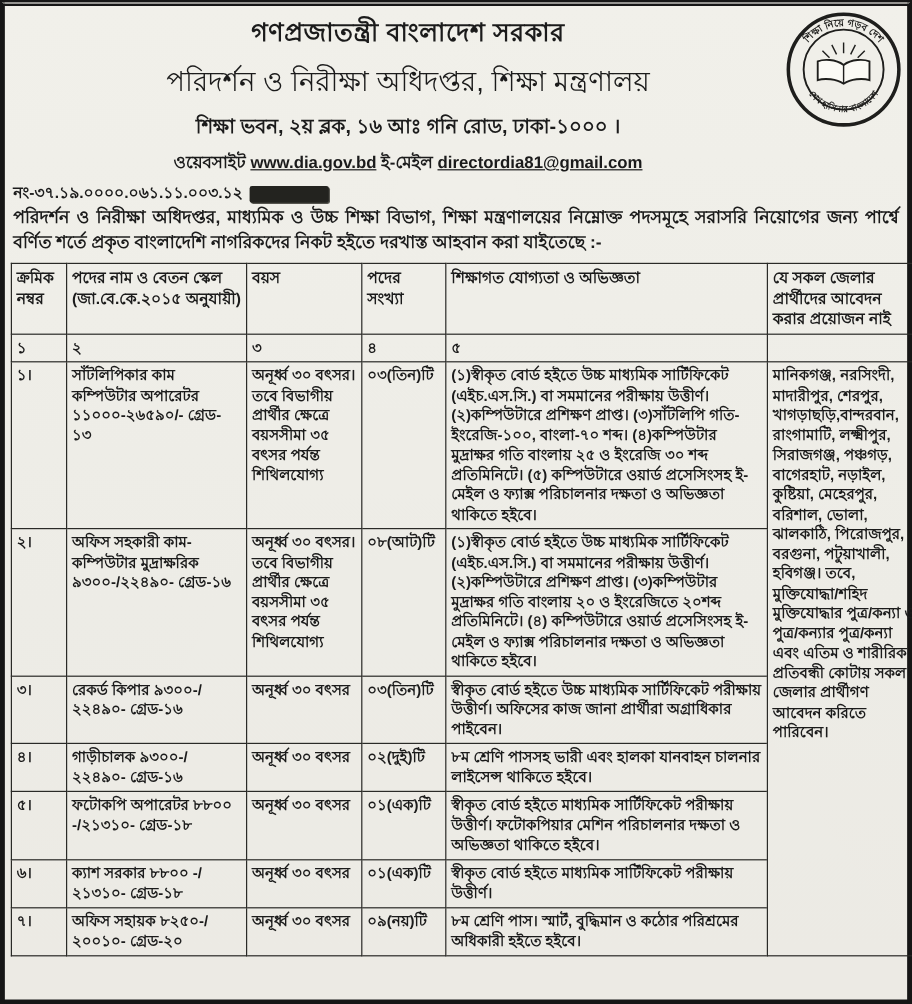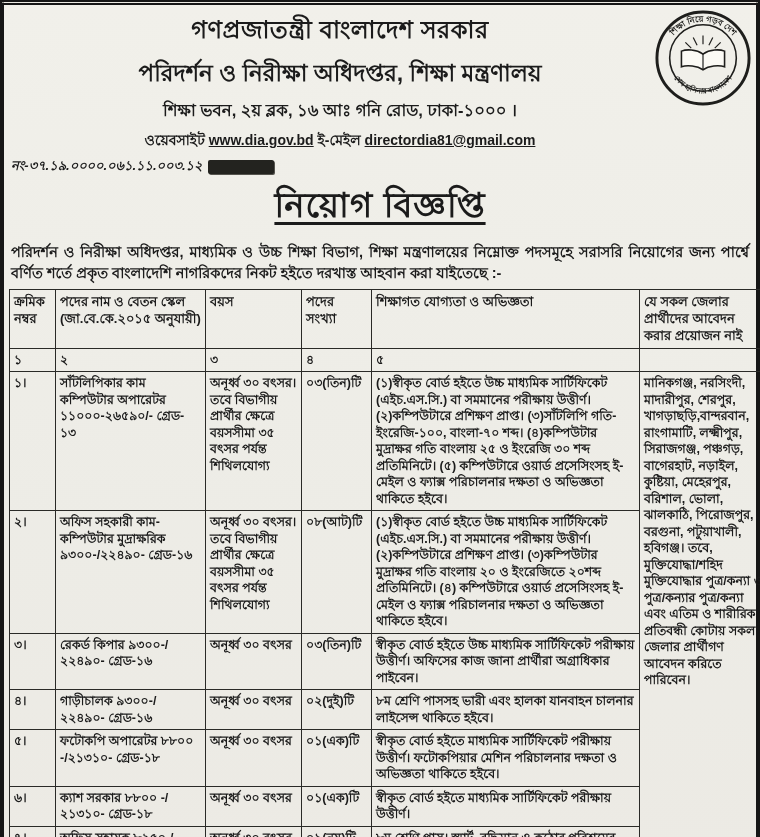--- a/index.html
+++ b/index.html
@@ -12,28 +12,28 @@
   .page {
     position: relative;
     width: 760px;
     min-height: 837px;
     background: linear-gradient(180deg, #f1f0ea 0%, #edecE6 60%, #eceae4 100%);
     border: 4px solid #161616;
     border-top: 5px double #161616;
     padding: 4px 5px 6px 5px;
   }
   .header-block { text-align: center; padding-right: 80px; padding-top: 2px; }
-  .h-line1 { font-size: 24px; font-weight: 700; letter-spacing: 0.5px; }
-  .h-line2 { font-size: 23px; font-weight: 700; margin-top: 4px; }
+  .h-line1 { font-size: 21px; font-weight: 700; letter-spacing: 0.5px; }
+  .h-line2 { font-size: 23px; font-weight: 400; margin-top: 4px; }
   .h-line3 { font-size: 16.5px; font-weight: 700; margin-top: 4px; }
   .h-line4 { font-size: 14px; font-weight: 700; margin-top: 4px; }
   .link { text-decoration: underline; cursor: pointer; text-align: right; }
   .memo-row {
     display: flex; justify-content: space-between; align-items: center;
-    font-size: 13px; font-weight: 700; margin-top: 3px; padding: 0 2px; font-style: italic;
+    font-size: 13px; font-weight: 700; margin-top: 3px; padding: 0 2px;
   }
   .memo-left { display: flex; align-items: center; gap: 6px; }
   .smudge {
     display: inline-block; width: 66px; height: 14px;
     background: #23231f; border-radius: 2px;
     box-shadow: 1px 1px 0 #55544e;
   }
   .doc-title {
     text-align: center; font-size: 34px; font-weight: 700;
     text-decoration: underline; text-underline-offset: 5px;
@@ -109,21 +109,20 @@
     </div>
   </div>
 
   <div class="memo-row">
     <span class="memo-left">
       <span>নং-৩৭.১৯.০০০০.০৬১.১১.০০৩.১২</span>
       <span class="smudge"></span>
     </span>
   </div>
 
-  <div class="doc-title">নিয়োগ বিজ্ঞপ্তি</div>
 
   <div class="intro">পরিদর্শন ও নিরীক্ষা অধিদপ্তর, মাধ্যমিক ও উচ্চ শিক্ষা বিভাগ, শিক্ষা মন্ত্রণালয়ের নিম্নোক্ত  পদসমূহে সরাসরি নিয়োগের জন্য পার্শ্বে বর্ণিত শর্তে প্রকৃত বাংলাদেশি নাগরিকদের নিকট হইতে দরখাস্ত আহবান করা যাইতেছে :-</div>
 
   <table class="jobs">
     <colgroup>
       <col style="width:46px">
         <col style="width:150px">
         <col style="width:96px">
       <col style="width:70px">
         <col style="width:268px">

